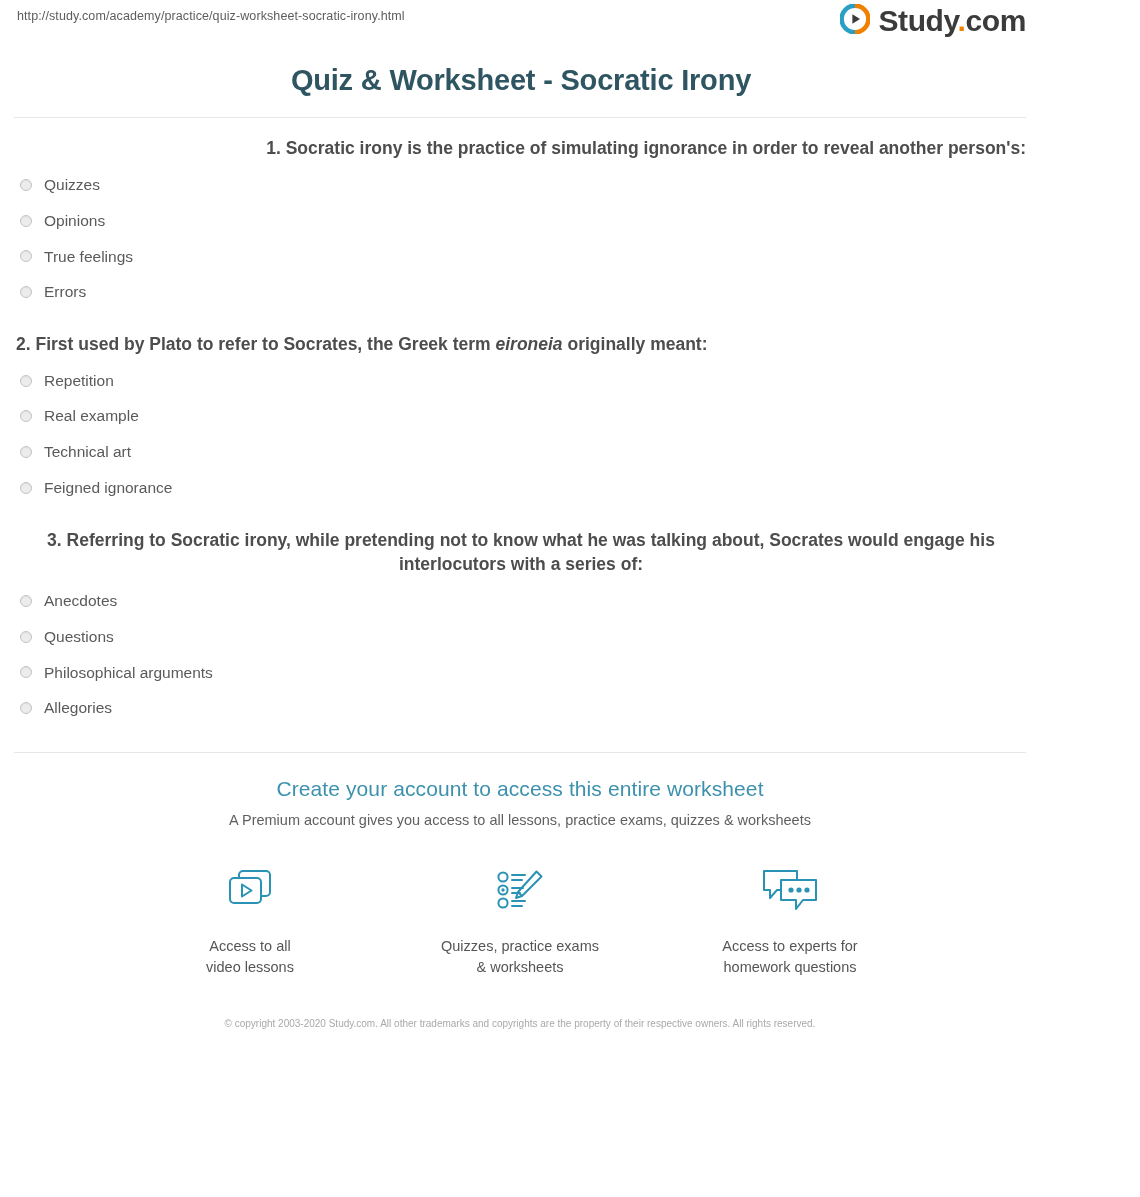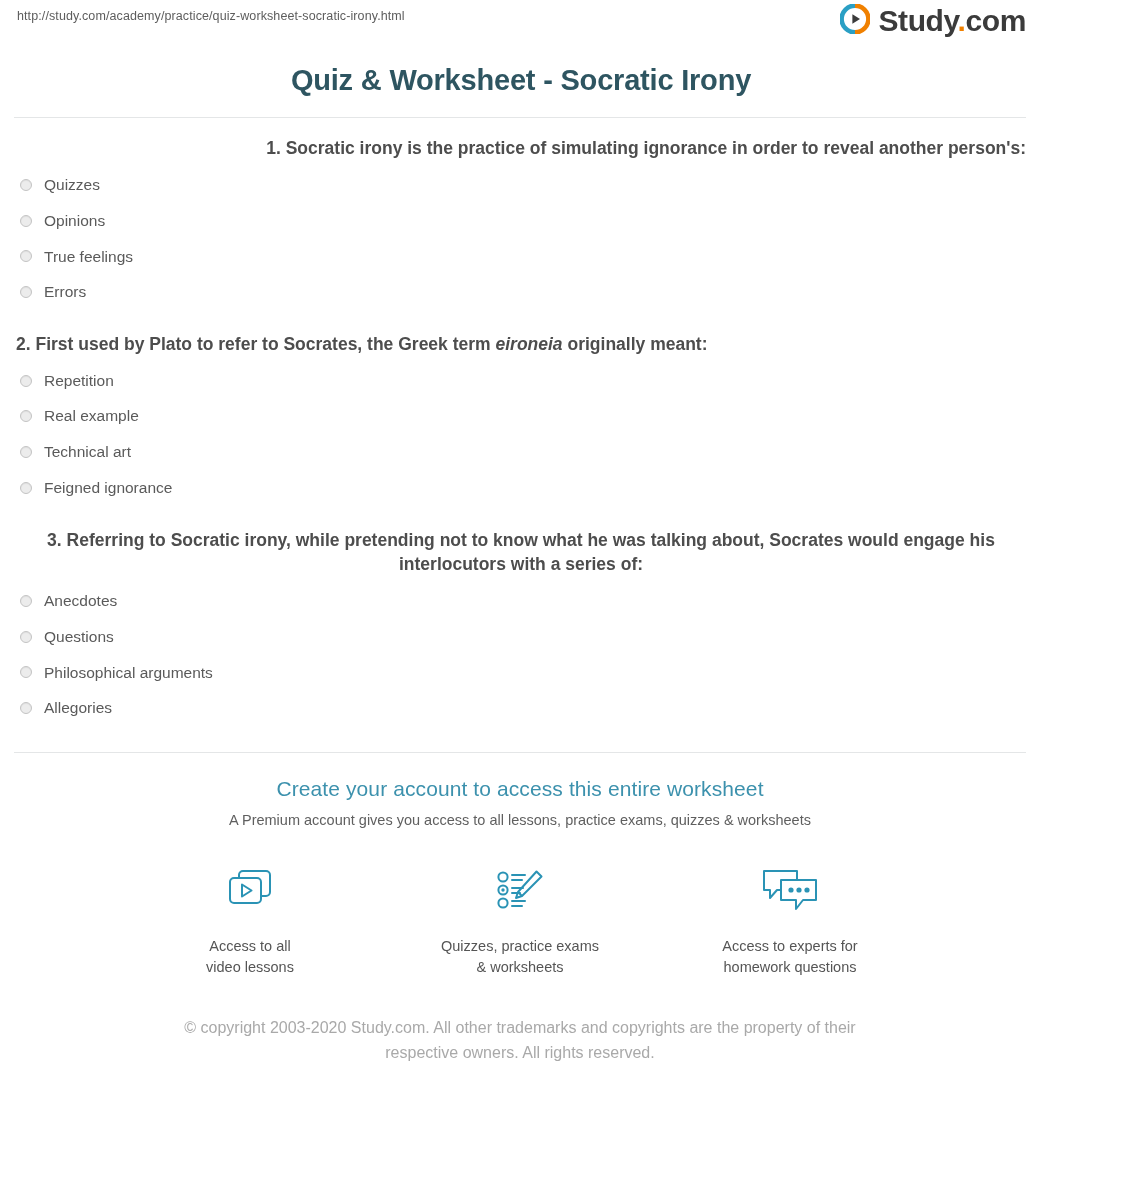--- a/index.html
+++ b/index.html
@@ -146,21 +146,21 @@
     font-size: 14.5px;
     line-height: 1.45;
     color: #555555;
     white-space: pre-line;
   }
 
   .copyright {
     margin: 38px auto 12px;
     max-width: 700px;
     text-align: center;
-    font-size: 16px;
+    font-size: 10px;
     line-height: 1.55;
     color: #a9a9a9;
   }
 </style>
 </head>
 <body>
 
 <div class="page">
 
   <div class="topbar">

